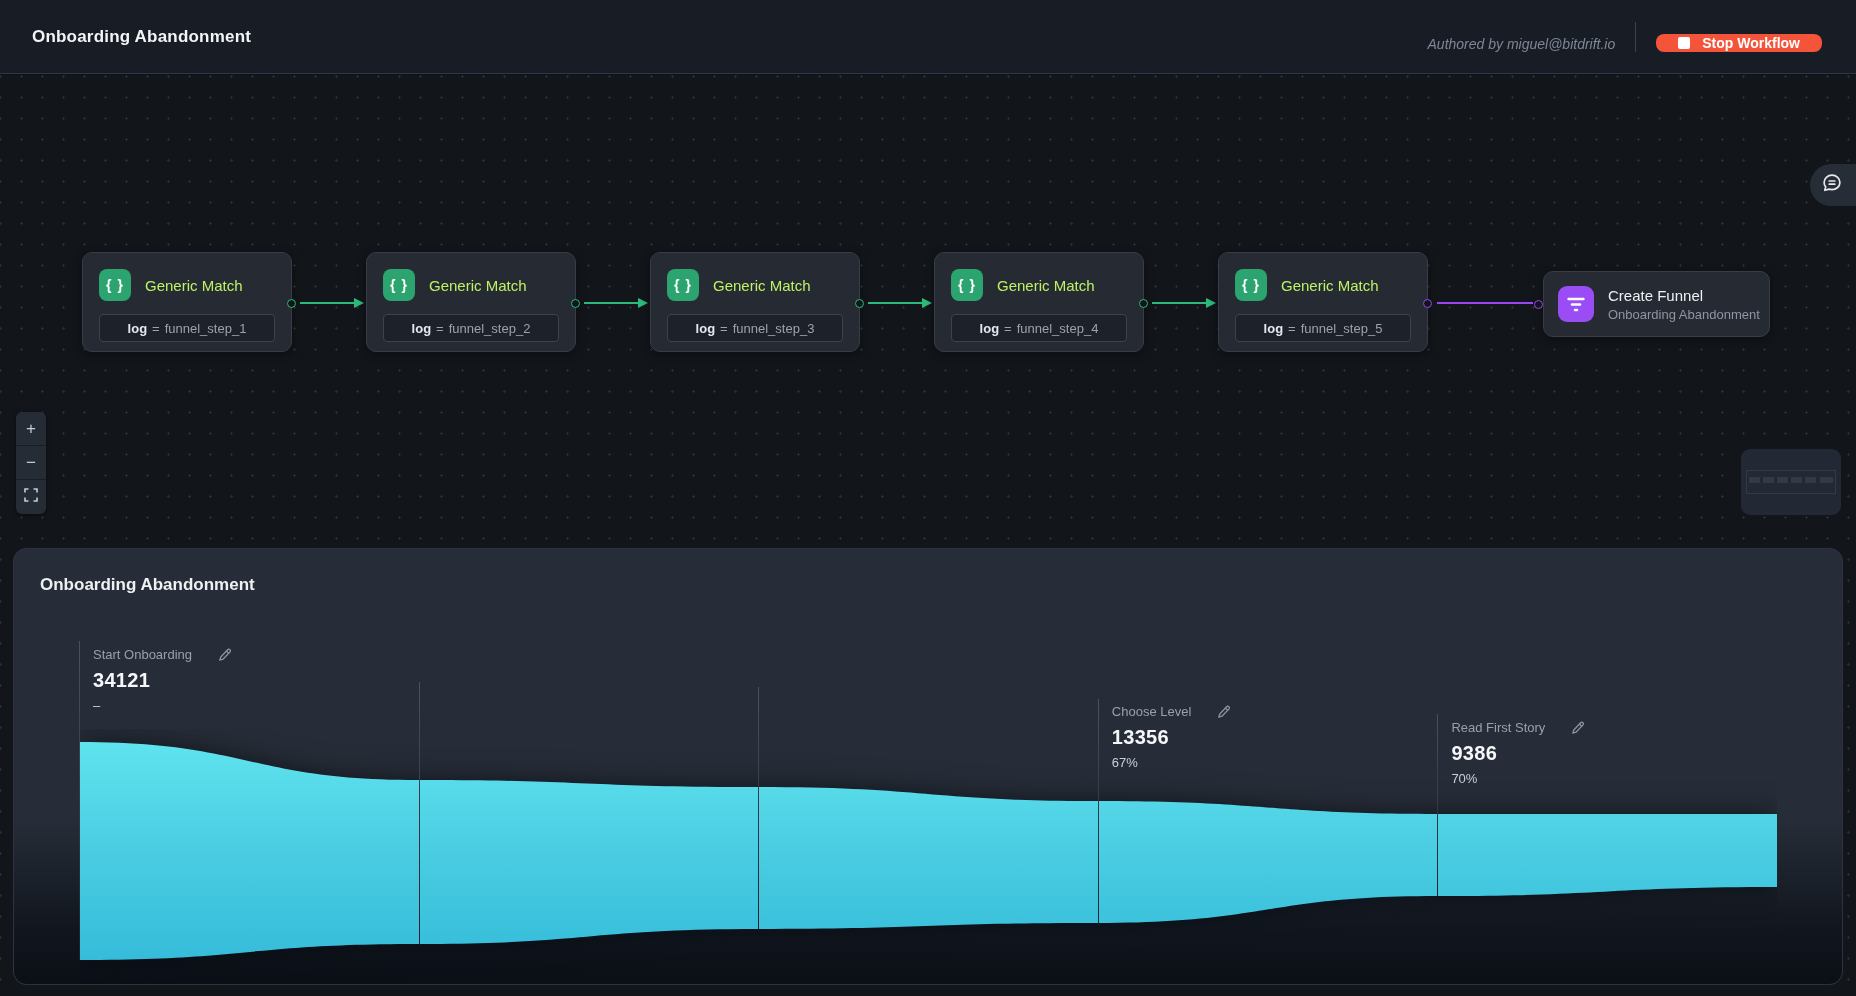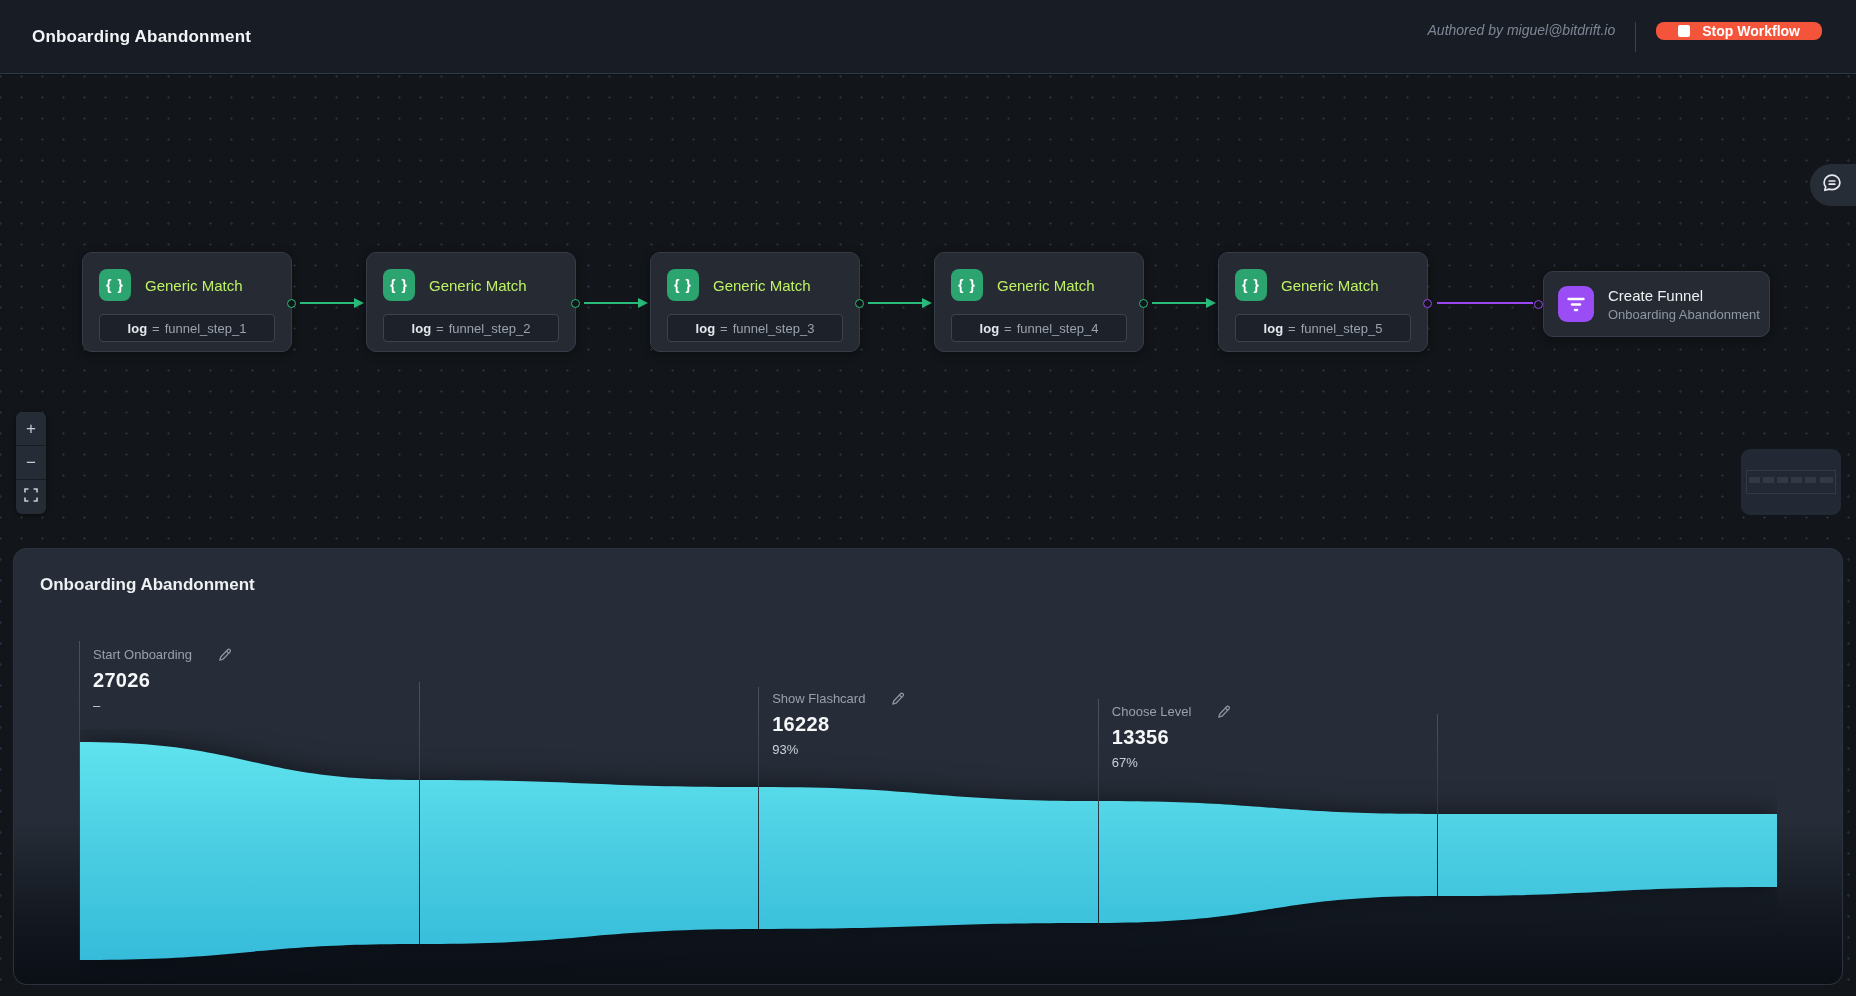--- a/index.html
+++ b/index.html
@@ -13,21 +13,21 @@
 
   
   .header {
     position:absolute; left:0; top:0; width:1856px; height:74px;
     background:#181c24;
     border-bottom:1px solid #313949;
     display:flex; align-items:center; justify-content:space-between;
     padding:0 34px 0 32px; z-index:40;
   }
   .header-title { font-size:17px; font-weight:bold; color:#f2f4f7; letter-spacing:.2px; }
-  .header-right { display:flex; align-items:flex-start; gap:20px; }
+  .header-right { display:flex; align-items:flex-end; gap:20px; }
   .authored { font-size:14px; font-style:italic; color:#7e8795; }
   .header-vdivider { width:1px; height:30px; background:#3a4250; }
   .stop-btn {
     display:flex; align-items:center; gap:12px;
     background:#f4543a; color:#fff; font-weight:bold; font-size:14px;
     border:none; border-radius:8px; padding:1px 22px; cursor:pointer;
     font-family:"Liberation Sans", sans-serif;
   }
   .stop-square { width:12px; height:12px; background:#fff; border-radius:2px; }
 
@@ -323,46 +323,46 @@
   <div class="step" style="left:79px; top:98px">
     <div class="step-label-row">
       <span class="step-label">Start Onboarding</span>
       <button class="edit-btn">
         <svg width="14" height="14" viewBox="0 0 14 14" fill="none" stroke="#8b94a1" stroke-width="1.3" stroke-linecap="round" stroke-linejoin="round">
           <path d="M9.6 1.8a1.6 1.6 0 0 1 2.6 1.8L5 11.2l-3.2 1 1-3.2z"></path>
             <path d="M8.6 3.2l2.2 2.2"></path>
         </svg>
       </button>
     </div>
-    <div class="step-value">27026</div>
+    <div class="step-value">34121</div>
     <div class="step-rate">–</div>
   </div>
 
 
-  <div class="step" style="left:758.2px; top:142px">
-    <div class="step-label-row">
-      <span class="step-label">Show Flashcard</span>
-      <button class="edit-btn">
-        <svg width="14" height="14" viewBox="0 0 14 14" fill="none" stroke="#8b94a1" stroke-width="1.3" stroke-linecap="round" stroke-linejoin="round">
-          <path d="M9.6 1.8a1.6 1.6 0 0 1 2.6 1.8L5 11.2l-3.2 1 1-3.2z"></path>
-            <path d="M8.6 3.2l2.2 2.2"></path>
-        </svg>
-      </button>
-    </div>
-    <div class="step-value">16228</div>
-    <div class="step-rate">93%</div>
-  </div>
 
   <div class="step" style="left:1097.8px; top:155px">
     <div class="step-label-row">
       <span class="step-label">Choose Level</span>
       <button class="edit-btn">
         <svg width="14" height="14" viewBox="0 0 14 14" fill="none" stroke="#8b94a1" stroke-width="1.3" stroke-linecap="round" stroke-linejoin="round">
           <path d="M9.6 1.8a1.6 1.6 0 0 1 2.6 1.8L5 11.2l-3.2 1 1-3.2z"></path>
             <path d="M8.6 3.2l2.2 2.2"></path>
         </svg>
       </button>
     </div>
     <div class="step-value">13356</div>
     <div class="step-rate">67%</div>
   </div>
 
+  <div class="step" style="left:1437.4px; top:171px">
+    <div class="step-label-row">
+      <span class="step-label">Read First Story</span>
+      <button class="edit-btn">
+        <svg width="14" height="14" viewBox="0 0 14 14" fill="none" stroke="#8b94a1" stroke-width="1.3" stroke-linecap="round" stroke-linejoin="round">
+          <path d="M9.6 1.8a1.6 1.6 0 0 1 2.6 1.8L5 11.2l-3.2 1 1-3.2z"></path>
+            <path d="M8.6 3.2l2.2 2.2"></path>
+        </svg>
+      </button>
+    </div>
+    <div class="step-value">9386</div>
+    <div class="step-rate">70%</div>
+  </div>
 </div>
 
 </body></html>

